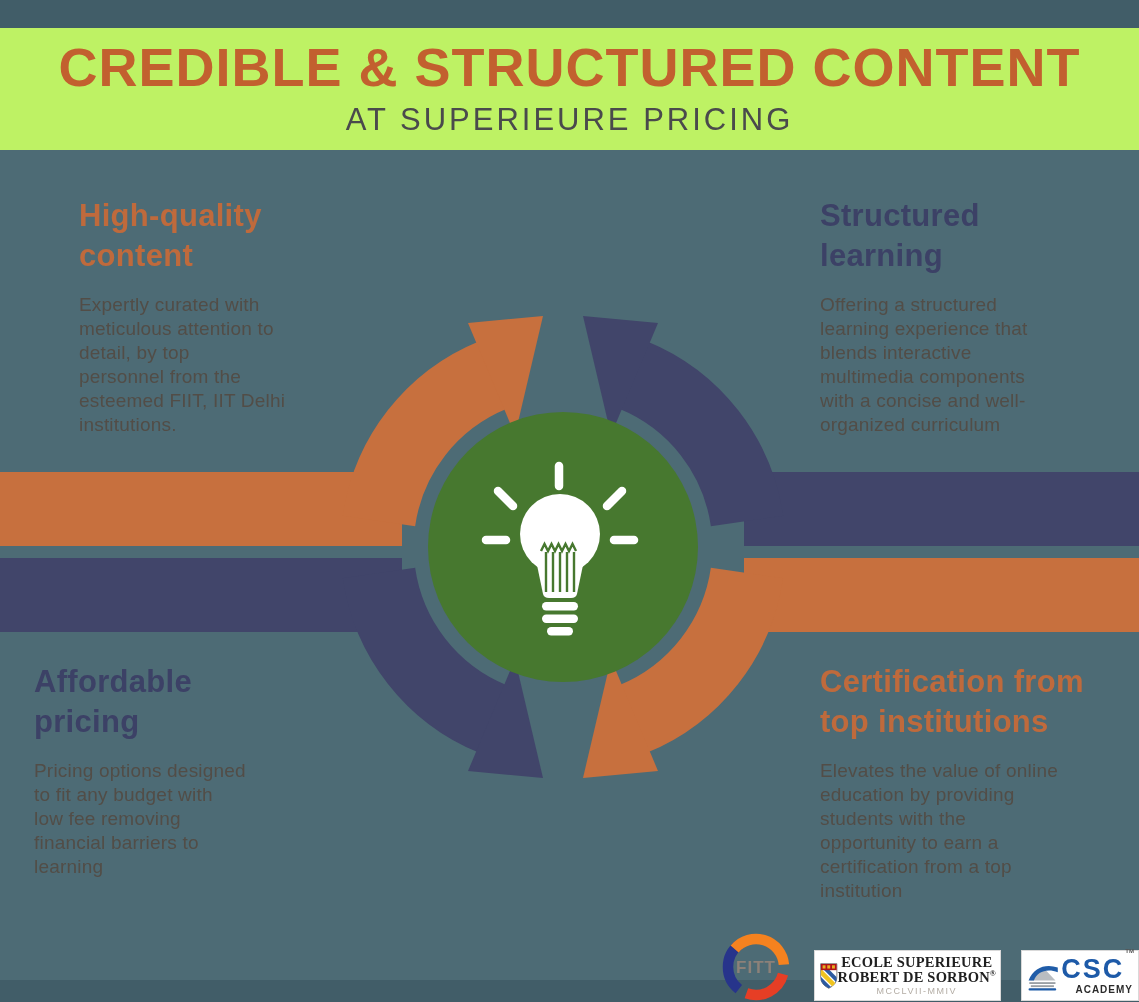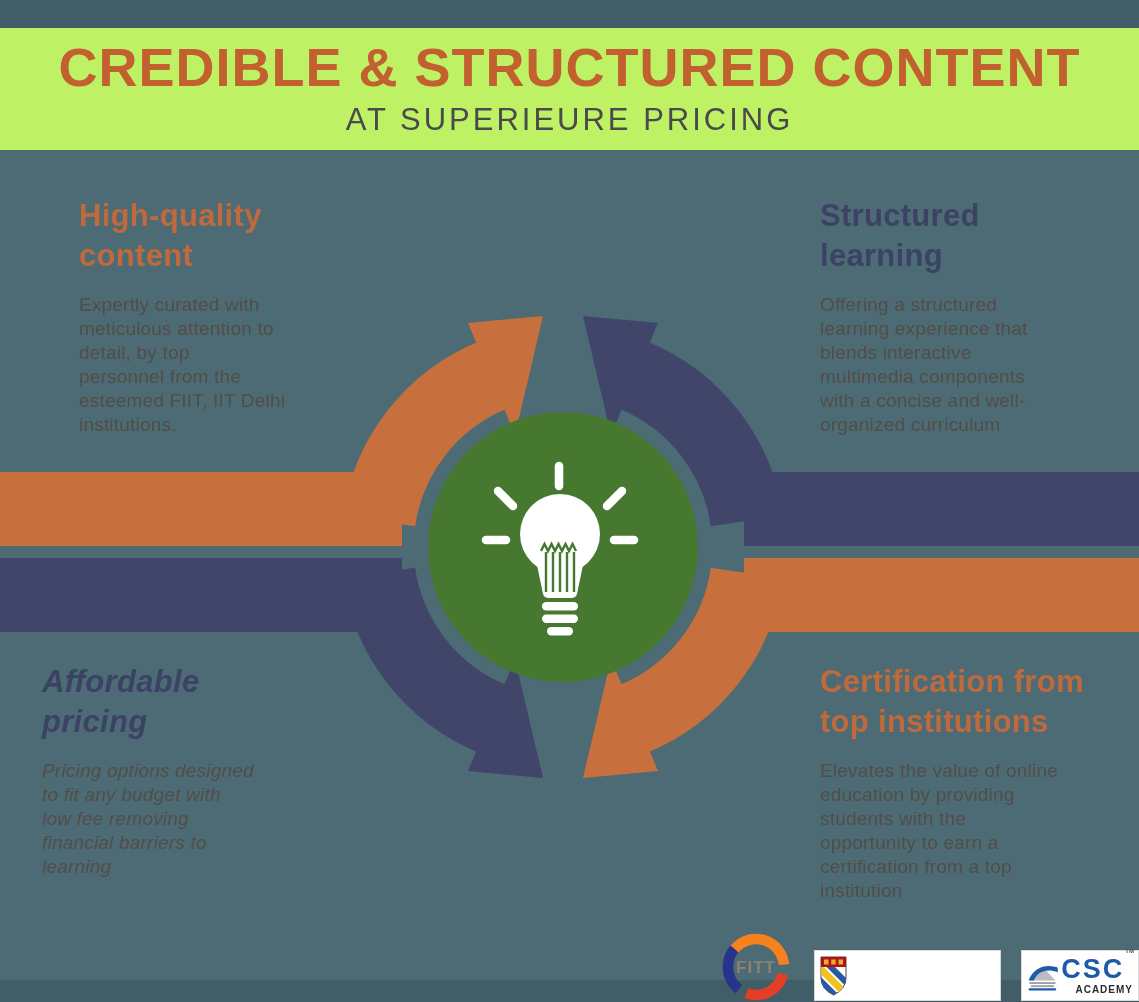--- a/index.html
+++ b/index.html
@@ -30,21 +30,21 @@
     margin:0;font-size:31px;line-height:1.3;font-weight:700;
     letter-spacing:.3px;color:var(--navy-heading);white-space:pre;
   }
   .q[data-accent="orange"] h2{color:var(--orange-heading);}
   .q p{
     margin:16px 0 0 0;font-size:19px;line-height:1.27;
     color:var(--text);white-space:pre;letter-spacing:.2px;
   }
   .q.tl{left:38px;top:196px;margin-left:41px;}
   .q.tr{left:820px;top:196px;}
-  .q.bl{left:42px;top:662px;font-style:italic;}
+  .q.bl{left:34px;top:662px;}
   .q.br{left:820px;top:662px;}
   .cycle-svg{position:absolute;left:0;top:0;}
   .logos{position:absolute;left:0;top:0;width:1139px;height:823px;pointer-events:none;}
   .fitt{position:absolute;left:714px;top:930px;width:84px;height:72px;}
   .logo-box{
     position:absolute;background:#fff;border:1px solid #d9d9d9;
     display:flex;align-items:center;box-sizing:border-box;
   }
   .sorbon{left:814px;top:950px;width:187px;height:51px;padding:2px 4px 2px 5px;}
   .sorbon .stext{flex:1;text-align:center;font-family:"Liberation Serif","DejaVu Serif",serif;color:#1f1f1f;}
@@ -189,20 +189,25 @@
             <rect x="-12" y="14" width="50" height="6" fill="#2C5AA0"></rect>
             <rect x="-12" y="22" width="50" height="7" fill="#EFC31F"></rect>
             <rect x="-12" y="31" width="50" height="6" fill="#2C5AA0"></rect>
           </g>
           <rect x="1" y="1" width="25" height="10" fill="#B01218"></rect>
           <rect x="4" y="3.5" width="4.5" height="5" fill="#E9B021"></rect>
           <rect x="11.2" y="3.5" width="4.5" height="5" fill="#E9B021"></rect>
           <rect x="18.5" y="3.5" width="4.5" height="5" fill="#E9B021"></rect>
         </g>
       </svg>
+      <div class="stext">
+        <div class="l1">ECOLE SUPERIEURE</div>
+        <div class="l2"><span>ROBERT DE SORBON</span><span class="reg">®</span></div>
+        <div class="l3">MCCLVII-MMIV</div>
+      </div>
     </div>
 
     <div class="logo-box csc">
       <svg width="42" height="38" viewBox="0 0 42 38">
         <path d="M4,25 L21,8 L37,25 Z" fill="#B9BDC1"></path>
         <path d="M2,25 C9,7 25,3 40,8 L40,14 C26,9 13,13 9,25 Z" fill="#1F5CA8"></path>
         <rect x="3" y="27" width="34" height="2.4" fill="#9AA0A5"></rect>
         <rect x="5" y="31" width="30" height="2.4" fill="#9AA0A5"></rect>
         <rect x="2" y="35" width="36" height="3" rx="1.5" fill="#1F5CA8"></rect>
       </svg>

